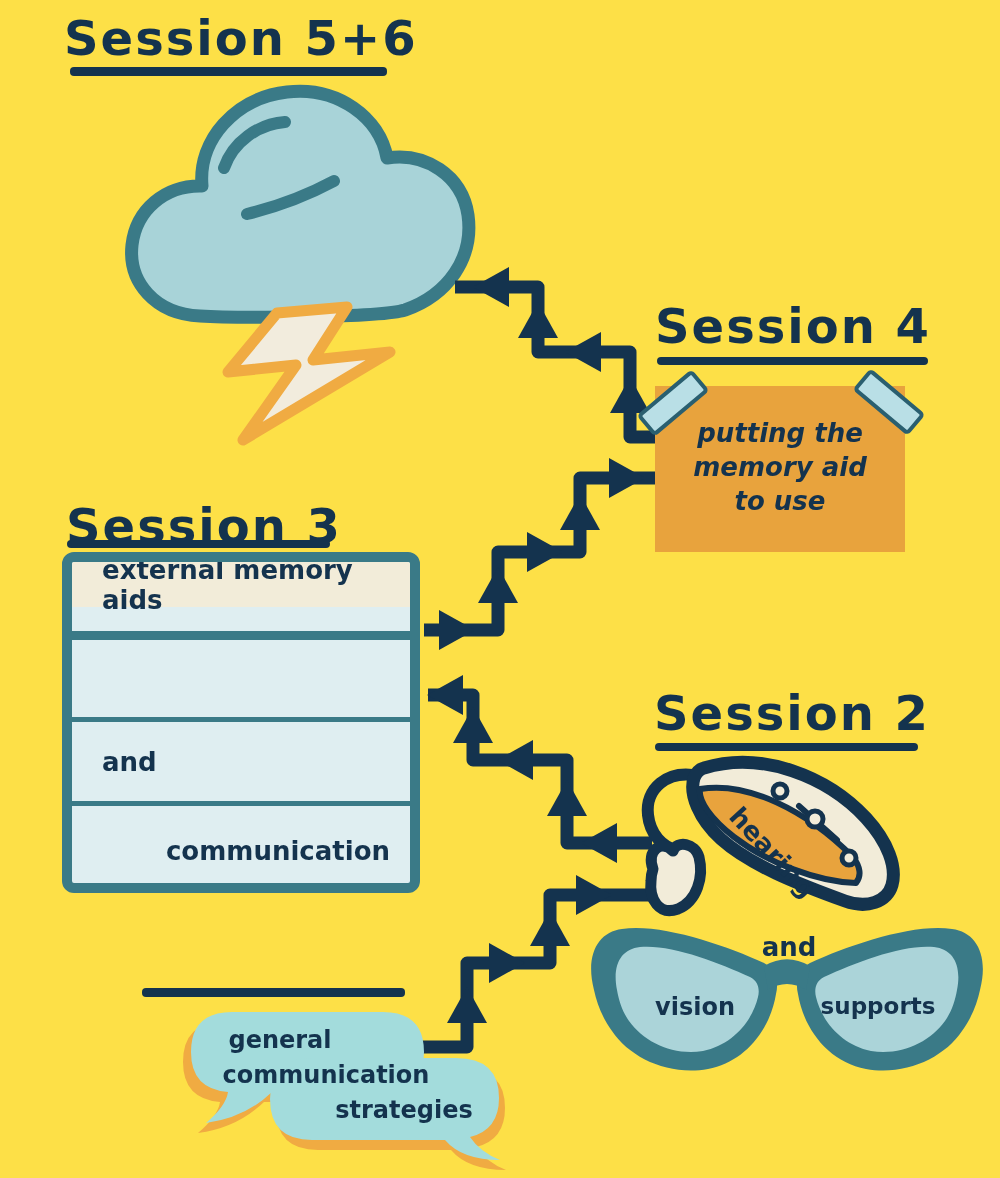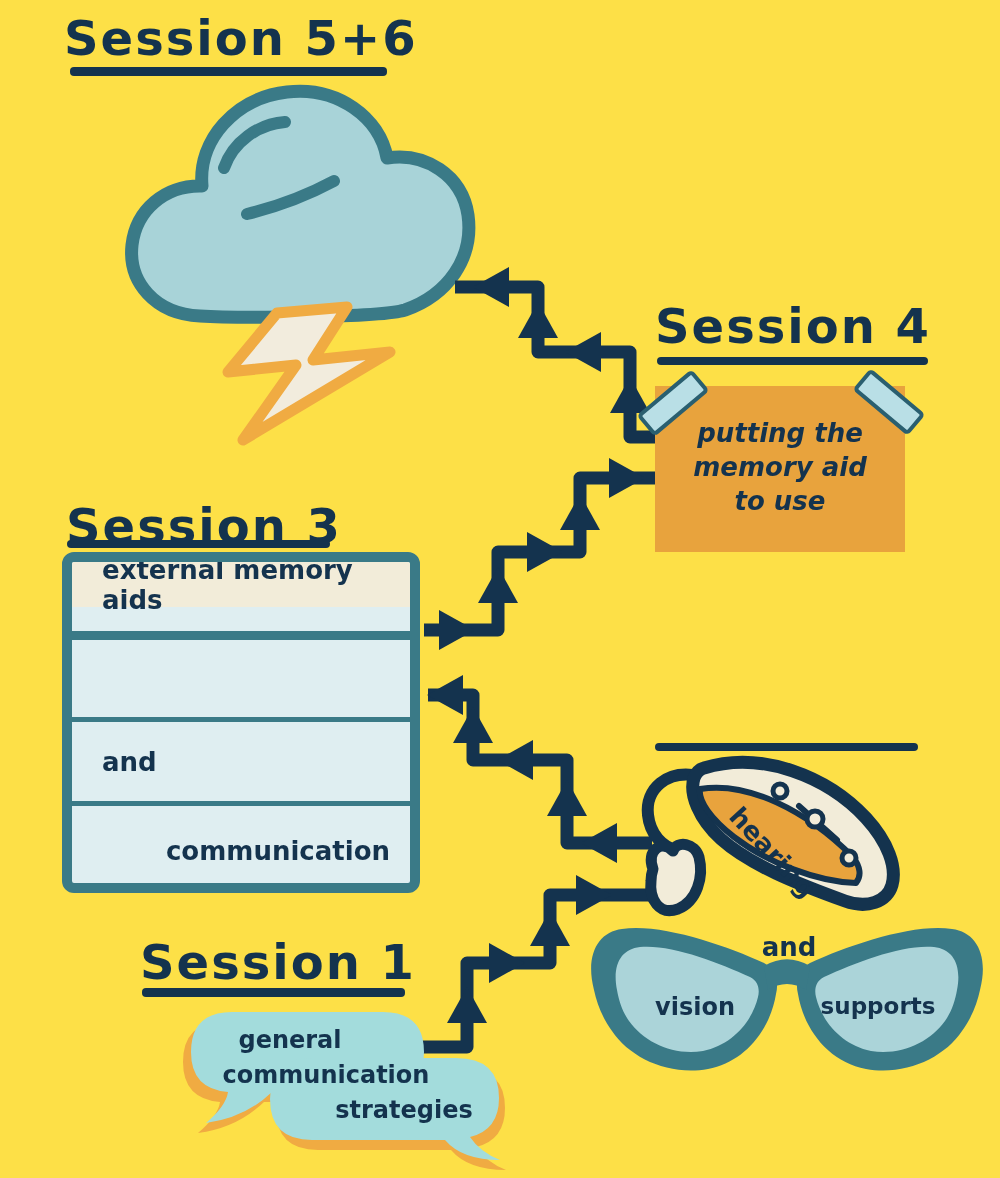--- a/index.html
+++ b/index.html
@@ -157,25 +157,25 @@
     <div class="np-row np-blank"></div>
     <div class="np-line"></div>
     <div class="np-row np-and">and</div>
     <div class="np-line"></div>
     <div class="np-row np-comm">communication</div>
     <div class="np-line"></div>
     <div class="np-row np-blank2"></div>
     <div class="np-line"></div>
   </div>
 
+  <div class="txt title" style="left:654px;top:689px;">Session 2</div>
   <div class="rule" style="left:655px;top:743px;width:263px;height:8px;"></div>
   <div class="txt rot" style="left:772px;top:853px;font-size:26px;">hearing</div>
   <div class="txt center" style="left:789px;top:948px;font-size:26px;">and</div>
   <div class="txt center" style="left:695px;top:1008px;font-size:24px;">vision</div>
   <div class="txt center" style="left:878px;top:1006px;font-size:23px;">supports</div>
 
-  <div class="txt title" style="left:140px;top:938px;">Session 1</div>
   <div class="rule" style="left:142px;top:988px;width:263px;"></div>
-  <div class="txt center" style="left:280px;top:1041px;font-size:24px;margin-left:10px;">general</div>
+  <div class="txt center" style="left:280px;top:1041px;font-size:24px;">general</div>
   <div class="txt center" style="left:326px;top:1076px;font-size:24px;">communication</div>
   <div class="txt center" style="left:404px;top:1111px;font-size:24px;">strategies</div>
 
 </div>
 
 </body></html>

